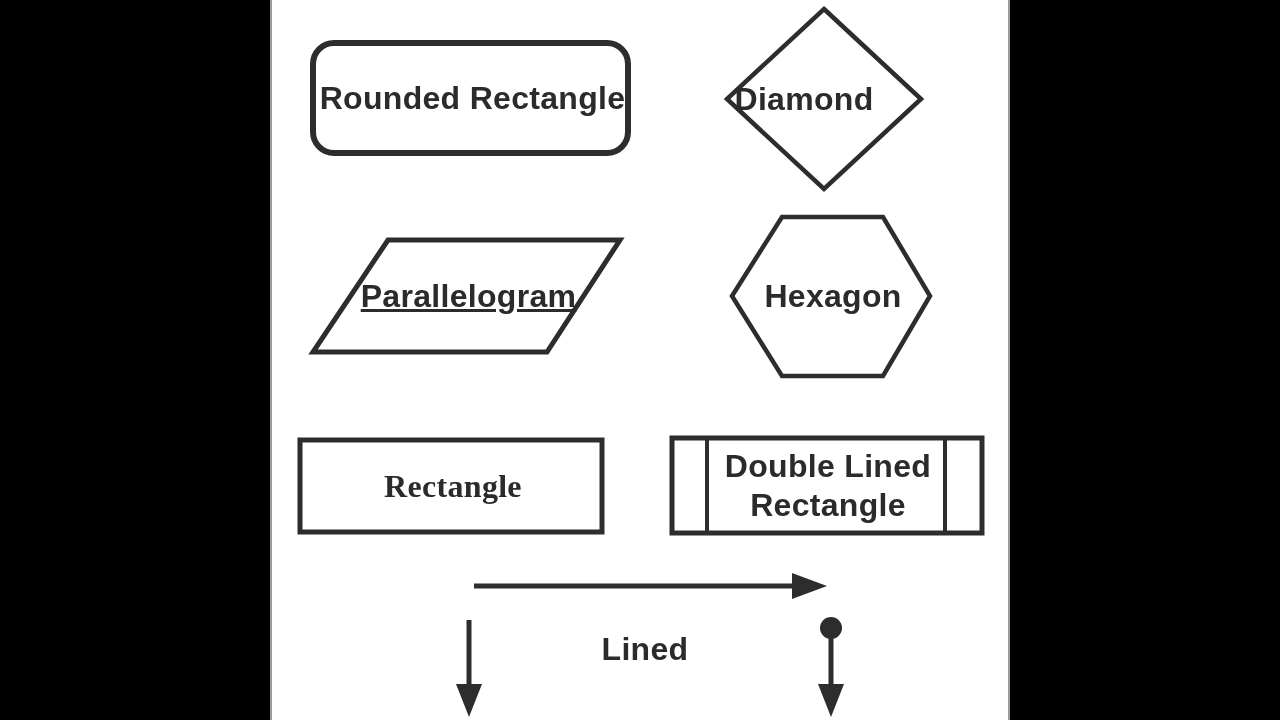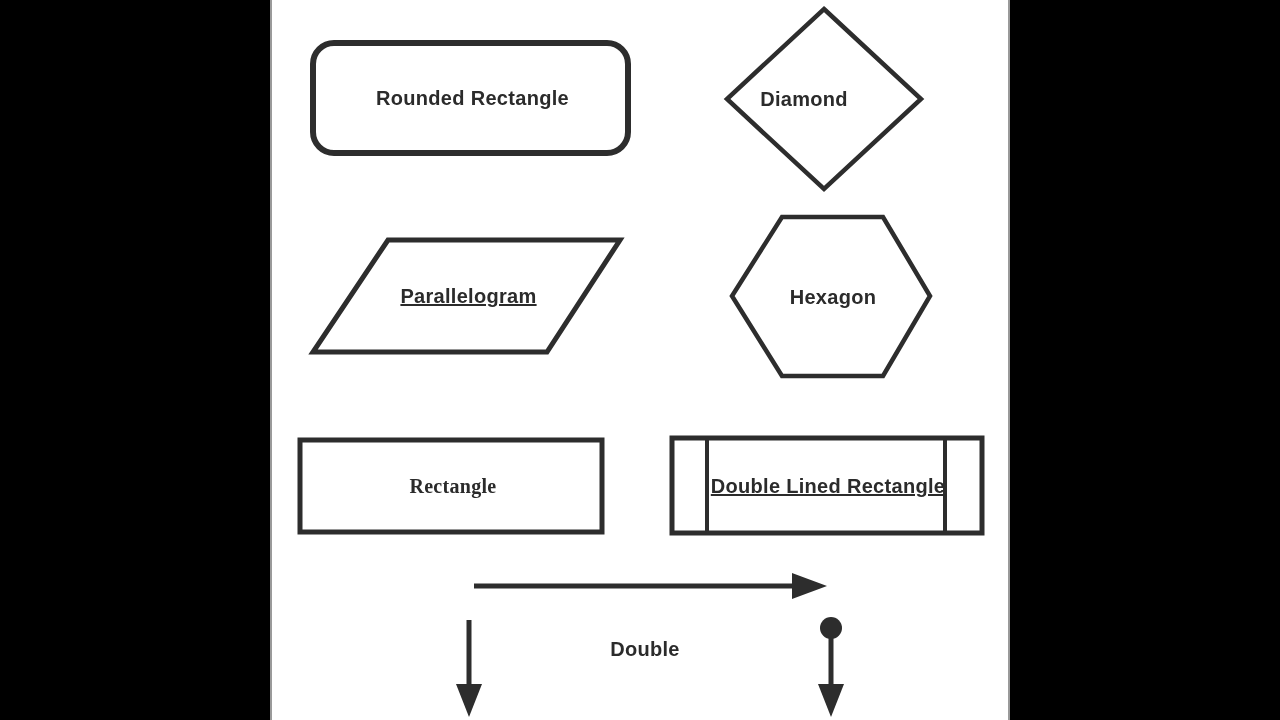--- a/index.html
+++ b/index.html
@@ -41,33 +41,33 @@
     left: -2px;
     top: 0;
   }
   .shape-label {
     position: absolute;
     display: flex;
     align-items: center;
     justify-content: center;
     text-align: center;
     font-weight: 700;
-    font-size: 20px;
+    font-size: 32px;
     line-height: 1.2;
     color: #2b2b2b;
     letter-spacing: 0.3px;
     white-space: nowrap;
   }
   .shape-label.wrap { white-space: normal; }
   .lbl-rounded-rect   { left: 43px;  top: 43px;  width: 315px; height: 110px; }
   .lbl-diamond        { left: 435px; top: 44px;  width: 194px; height: 110px; }
   .lbl-parallelogram  { left: 43px;  top: 240px; width: 307px; height: 112px; text-decoration: underline; }
   .lbl-hexagon        { left: 462px; top: 217px; width: 198px; height: 159px; }
   .lbl-rectangle      { left: 30px;  top: 440px; width: 302px; height: 92px; font-family: Liberation Serif, serif;  }
-  .lbl-double-rect    { left: 437px; top: 438px; width: 238px; height: 95px; text-decoration: underline;  }
+  .lbl-double-rect    { left: 437px; top: 438px; width: 238px; height: 95px;  }
   .lbl-arrow          { left: 298px; top: 628px; width: 150px; height: 42px;  }
 </style>
 </head>
 <body>
 
 <div class="frame">
   <div class="letterbox left"></div>
   <div class="letterbox right"></div>
 
   <div class="stage">
@@ -112,16 +112,16 @@
     <div class="shape-label lbl-diamond">Diamond</div>
 
     <div class="shape-label lbl-parallelogram">Parallelogram</div>
 
     <div class="shape-label lbl-hexagon">Hexagon</div>
 
     <div class="shape-label lbl-rectangle">Rectangle</div>
 
     <div class="shape-label lbl-double-rect wrap">Double Lined Rectangle</div>
 
-    <div class="shape-label lbl-arrow">Double</div>
+    <div class="shape-label lbl-arrow">Lined</div>
 
   </div>
 </div>
 
 </body></html>

